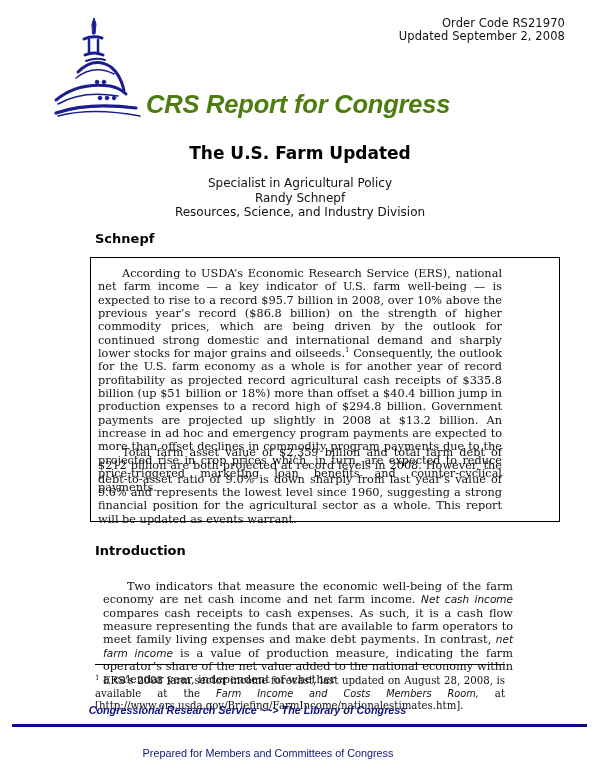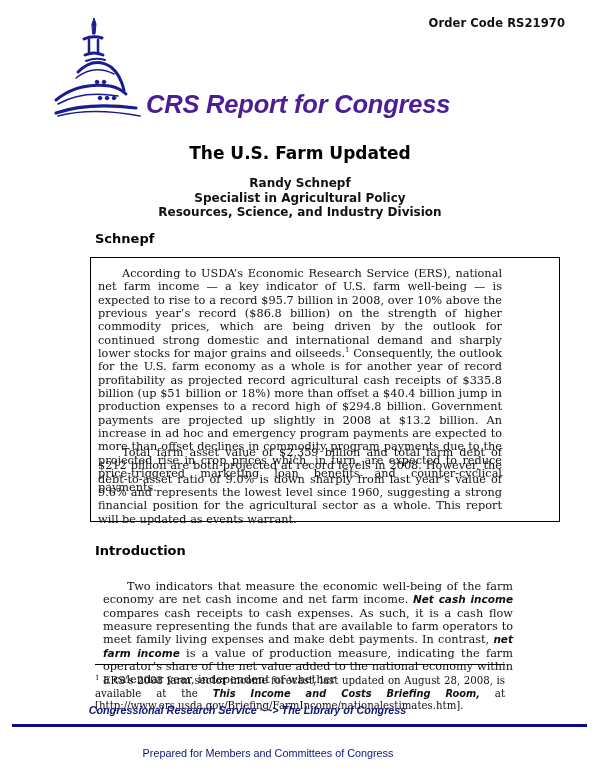--- a/index.html
+++ b/index.html
@@ -1,24 +1,24 @@
 <!DOCTYPE html>
 <html><head>
 <meta charset="utf-8">
 <style>
   html, body { margin: 0; padding: 0; background: #ffffff; }
   body { width: 600px; height: 777px; position: relative; overflow: hidden; }
-  .sans { font-family: "DejaVu Sans", "Liberation Sans", sans-serif; font-weight: bold; }
+  .sans { font-family: "DejaVu Sans", "Liberation Sans", sans-serif; }
   .serif { font-family: "DejaVu Serif", "Liberation Serif", serif; }
   .abs { position: absolute; }
 
   #order-block { right: 35px; top: 17px; text-align: right; font-size: 11.5px; line-height: 13px; color: #111; letter-spacing: 0.1px; }
 
   #logo { left: 48px; top: 12px; width: 100px; height: 105px; }
-  #crs-title { left: 146px; top: 90px; font-family: "Liberation Sans", sans-serif; font-weight: bold; font-style: italic; font-size: 25.5px; color: #4c1d95; letter-spacing: -0.2px; white-space: nowrap; }
+  #crs-title { left: 146px; top: 90px; font-family: "Liberation Sans", sans-serif; font-weight: bold; font-style: italic; font-size: 25.5px; color: #4d7c0f; letter-spacing: -0.2px; white-space: nowrap; }
 
   #doc-title { left: 0; width: 600px; top: 143px; text-align: center; font-weight: bold; font-size: 17px; color: #000; }
   #author-block { left: 0; width: 600px; top: 176px; text-align: center; font-size: 12px; line-height: 14.5px; color: #111; }
 
   .section-heading { font-weight: bold; font-size: 13px; color: #000; }
   #summary-heading { left: 95px; top: 231px; }
   #intro-heading { left: 95px; top: 543px; }
 
   #summary-box { left: 90px; top: 257px; width: 470px; height: 265px; border: 1.2px solid #000; box-sizing: border-box; }
   .box-para { position: absolute; left: 7px; width: 404px; font-size: 11.3px; line-height: 13.35px; text-align: justify; color: #111; text-indent: 24px; margin: 0; }
@@ -33,20 +33,21 @@
 
   #footer-rule { left: 12px; top: 724px; width: 575px; height: 3px; background: #0b0b8a; }
   #footer-line1 { left: 0; width: 495px; top: 704px; text-align: center; font-family: "Liberation Sans", sans-serif; font-weight: bold; font-style: italic; font-size: 10.8px; color: #10147a; }
   #footer-line2 { left: 0; width: 536px; top: 747px; text-align: center; font-family: "Liberation Sans", sans-serif; font-size: 10.8px; color: #10147a; }
 </style>
 </head>
 <body>
 
 <div id="order-block" class="abs sans">
   <div>Order Code RS21970</div>
+  <div>Updated September 2, 2008</div>
 </div>
 
 <div id="logo" class="abs">
   <svg width="100" height="105" viewBox="0 0 100 105">
     <g fill="none" stroke="#1a1d8f" stroke-linecap="round">
 
       <path d="M44 12 L46 6 L48 12 L47 22 L45 22 Z" fill="#1a1d8f" stroke-width="1"></path>
 
       <path d="M36 27 Q45 23 54 26" stroke-width="3"></path>
       <path d="M41 28 L41 42 M50 28 L50 42" stroke-width="2.5"></path>
@@ -66,32 +67,32 @@
       <path d="M8 101 Q40 90 88 96" stroke-width="3.2"></path>
       <path d="M10 104 Q44 95 92 104" stroke-width="1.5"></path>
     </g>
   </svg>
 </div>
 
 <div id="crs-title" class="abs">CRS Report for Congress</div>
 
 <div id="doc-title" class="abs sans">The U.S. Farm Updated</div>
 <div id="author-block" class="abs sans">
+  <div>Specialist in Agricultural Policy</div>
   <div>Randy Schnepf</div>
-  <div>Specialist in Agricultural Policy</div>
   <div>Resources, Science, and Industry Division</div>
 </div>
 
 <div id="summary-heading" class="abs sans section-heading">Schnepf</div>
 <div id="summary-box" class="abs">
   <p id="sum-p1" class="box-para serif"><span>According to USDA’s Economic Research Service (ERS), national net farm income — a key indicator of U.S. farm well-being — is expected to rise to a record $95.7 billion in 2008, over 10% above the previous year’s record ($86.8 billion) on the strength of higher commodity prices, which are being driven by the outlook for continued strong domestic and international demand and sharply lower stocks for major grains and oilseeds.</span><sup>1</sup><span>  Consequently, the outlook for the U.S. farm economy as a whole is for another year of record profitability as projected record agricultural cash receipts of $335.8 billion (up $51 billion or 18%) more than offset a $40.4 billion jump in production expenses to a record high of $294.8 billion.  Government payments are projected up slightly in 2008 at $13.2 billion.  An increase in ad hoc and emergency program payments are expected to more than offset declines in commodity program payments due to the projected rise in crop prices which, in turn, are expected to reduce price-triggered marketing loan benefits and counter-cyclical payments.</span></p>
   <p id="sum-p2" class="box-para serif">Total farm asset value of $2,359 billion and total farm debt of $212 billion are both projected at record levels in 2008.  However, the debt-to-asset ratio of 9.0% is down sharply from last year’s value of 9.6% and represents the lowest level since 1960, suggesting a strong financial position for the agricultural sector as a whole.  This report will be updated as events warrant.</p>
 </div>
 
 <div id="intro-heading" class="abs sans section-heading">Introduction</div>
 <p id="intro-para" class="abs serif"><span>Two indicators that measure the economic well-being of the farm economy are net cash income and net farm income.  </span><em class="sans" style="font-size:10.5px">Net cash income</em><span> compares cash receipts to cash expenses.  As such, it is a cash flow measure representing the funds that are available to farm operators to meet family living expenses and make debt payments.  In contrast, </span><em class="sans" style="font-size:10.5px">net farm income</em><span> is a value of production measure, indicating the farm operator’s share of the net value added to the national economy within a calendar year, independent of whether</span></p>
 
 <div id="footnote-rule" class="abs"></div>
-<p id="footnote" class="abs serif"><sup>1</sup><span> ERS’s 2008 farm sector income forecast, last updated on August 28, 2008, is available at the </span><em class="sans" style="font-size:9.8px">This Income and Costs Briefing Room,</em><span> at [http://www.ers.usda.gov/Briefing/FarmIncome/nationalestimates.htm].</span></p>
+<p id="footnote" class="abs serif"><sup>1</sup><span> ERS’s 2008 farm sector income forecast, last updated on August 28, 2008, is available at the </span><em class="sans" style="font-size:9.8px">Farm Income and Costs Members Room,</em><span> at [http://www.ers.usda.gov/Briefing/FarmIncome/nationalestimates.htm].</span></p>
 
 <div id="footer-rule" class="abs"></div>
 <div id="footer-line1" class="abs">Congressional Research Service ~~&gt; The Library of Congress</div>
 <div id="footer-line2" class="abs">Prepared for Members and Committees of Congress</div>
 
 </body></html>

